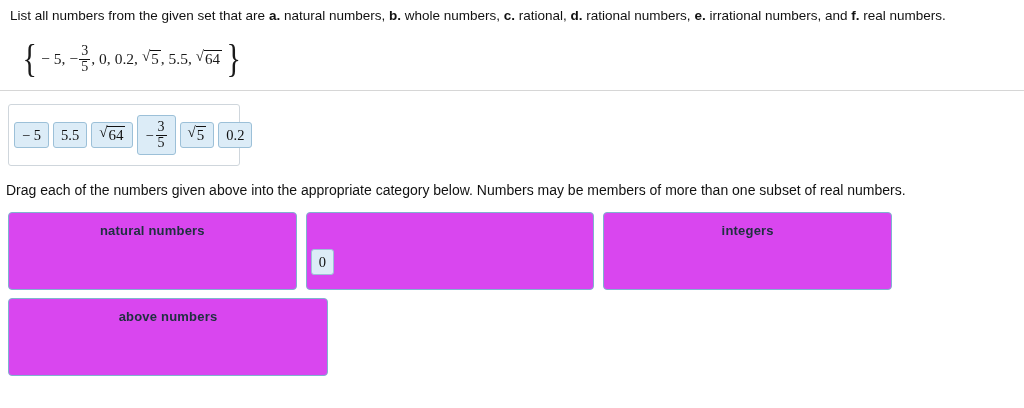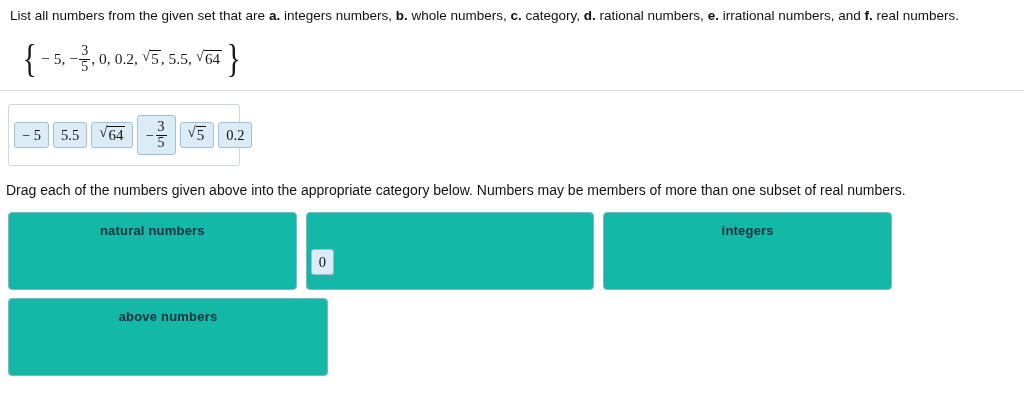--- a/index.html
+++ b/index.html
@@ -163,21 +163,21 @@
   .zone-row {
     display: flex;
     gap: 9px;
     margin-bottom: 8px;
   }
   .zone {
     width: 320px;
     height: 78px;
     border: 1px solid #7fb3cf;
     border-radius: 4px;
-    background: #14b8a6;
+    background: #d946ef;
     box-sizing: border-box;
     position: relative;
   }
   .zone-title {
     text-align: center;
     font-size: 13px;
     font-weight: bold;
     color: #203040;
     padding-top: 10px;
     letter-spacing: 0.2px;
@@ -193,21 +193,21 @@
     background: #dcecf7;
     border: 1px solid #9cc0d8;
   }
 </style>
 </head>
 <body>
 
 <div class="page">
 
   <div class="prompt">
-    <span>List all numbers from the given set that are </span><b>a.</b><span> integers numbers, </span><b>b.</b><span> whole numbers, </span><b>c.</b><span> category, </span><b>d.</b><span> rational numbers, </span><b>e.</b><span> irrational numbers, and </span><b>f.</b><span> real numbers.</span>
+    <span>List all numbers from the given set that are </span><b>a.</b><span> natural numbers, </span><b>b.</b><span> whole numbers, </span><b>c.</b><span> rational, </span><b>d.</b><span> rational numbers, </span><b>e.</b><span> irrational numbers, and </span><b>f.</b><span> real numbers.</span>
   </div>
 
   <div class="setline">
     <span class="brace">{</span>
     <span class="setitems">
 
       <span class="setitem">
         <span>− 5</span>
           <span class="comma">,</span>
       </span>

